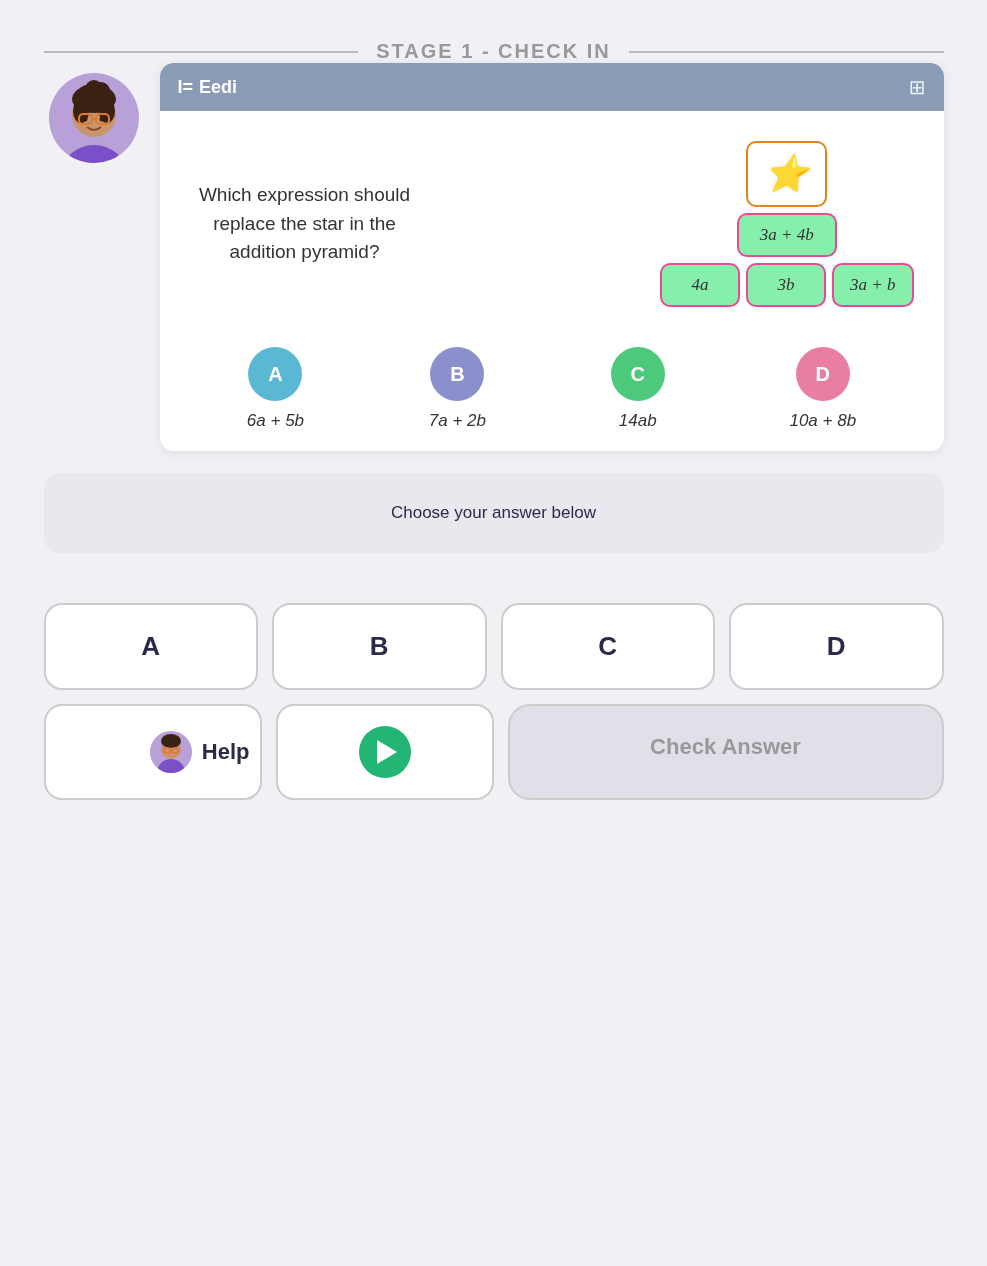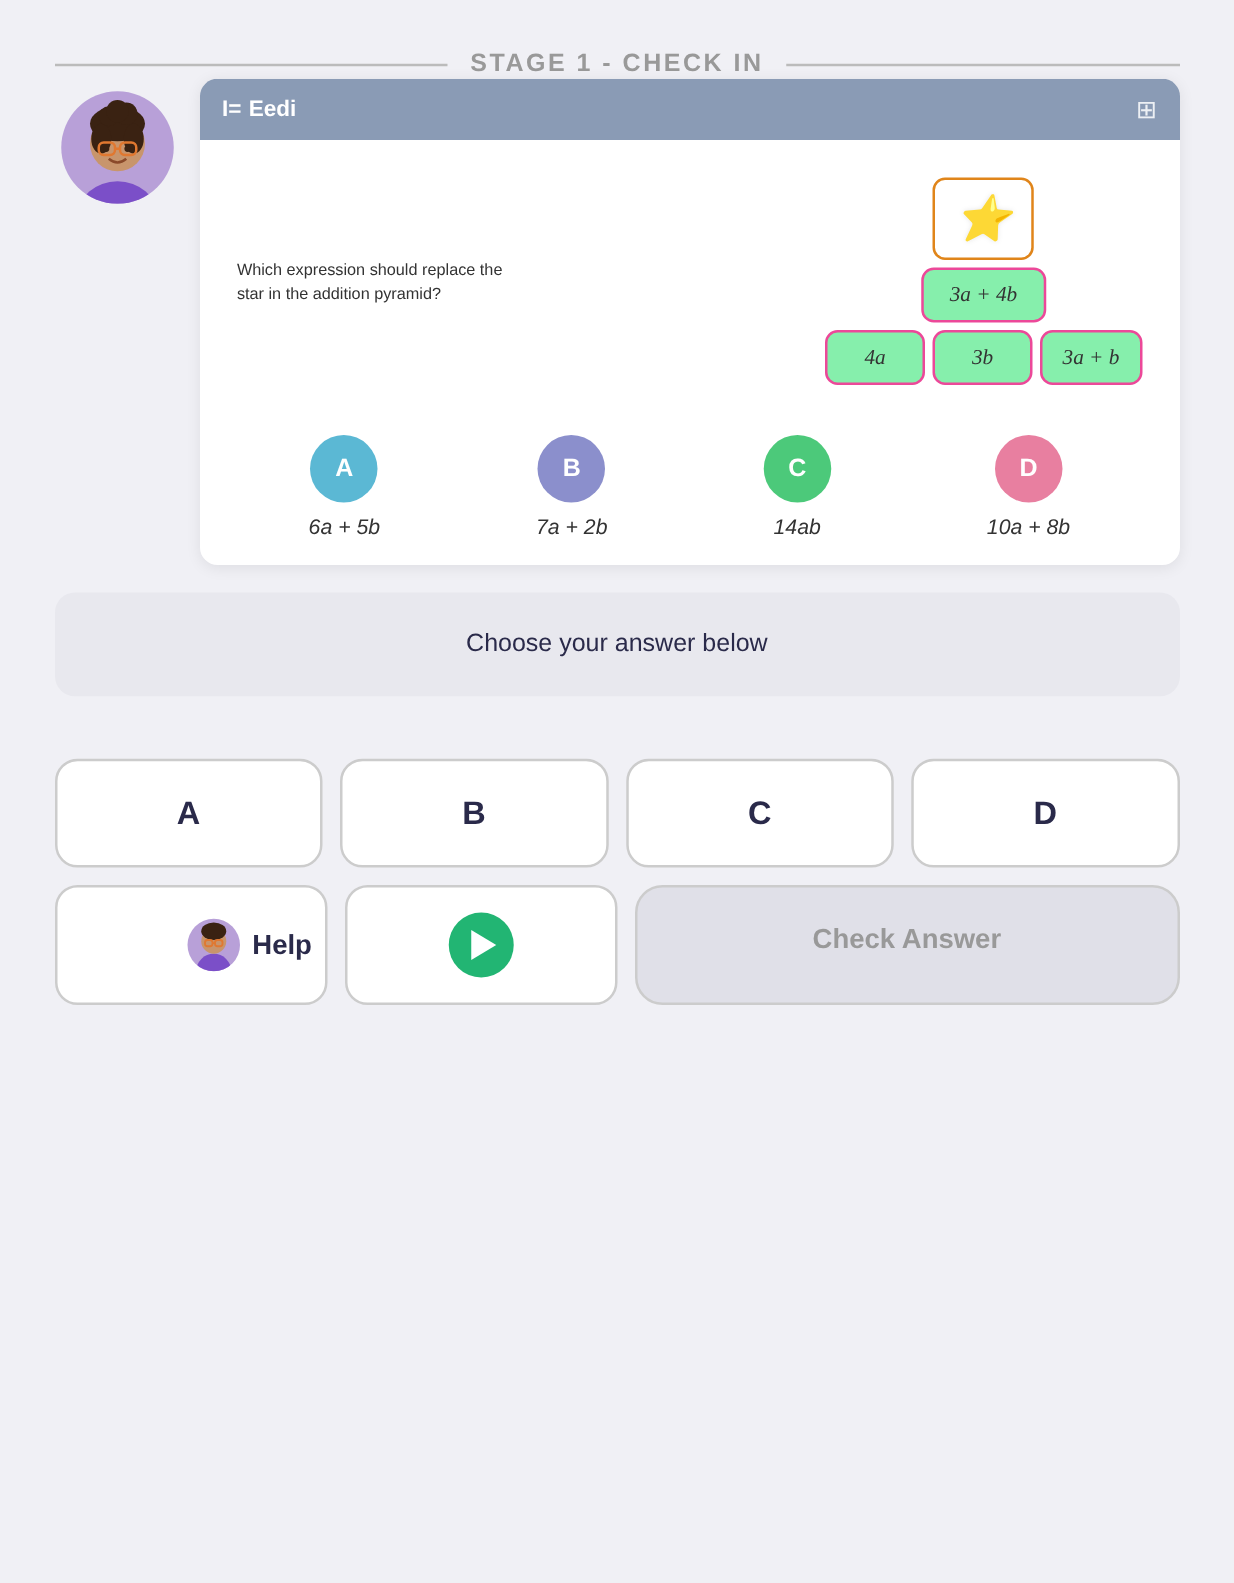--- a/index.html
+++ b/index.html
@@ -94,22 +94,23 @@
 
     .card-body {
       padding: 30px 30px 20px 30px;
       display: flex;
       align-items: center;
       justify-content: space-between;
       gap: 20px;
     }
 
     .question-text {
-      font-size: 13px;
+      font-size: 19px;
       color: #333;
+      text-align: center;
       line-height: 1.5;
       max-width: 230px;
     }
 
     
     .pyramid {
       display: flex;
       flex-direction: column;
       align-items: center;
       gap: 6px;
@@ -200,21 +201,21 @@
     .choose-box {
       width: 100%;
       max-width: 900px;
       margin-top: 22px;
       background: #e8e8ee;
       border-radius: 16px;
       padding: 30px 40px;
       text-align: center;
     }
     .choose-text {
-      font-size: 20px;
+      font-size: 17px;
       color: #2a2a4a;
       font-weight: 500;
     }
 
     
     .bottom-section {
       width: 100%;
       max-width: 900px;
       margin-top: 50px;
     }

